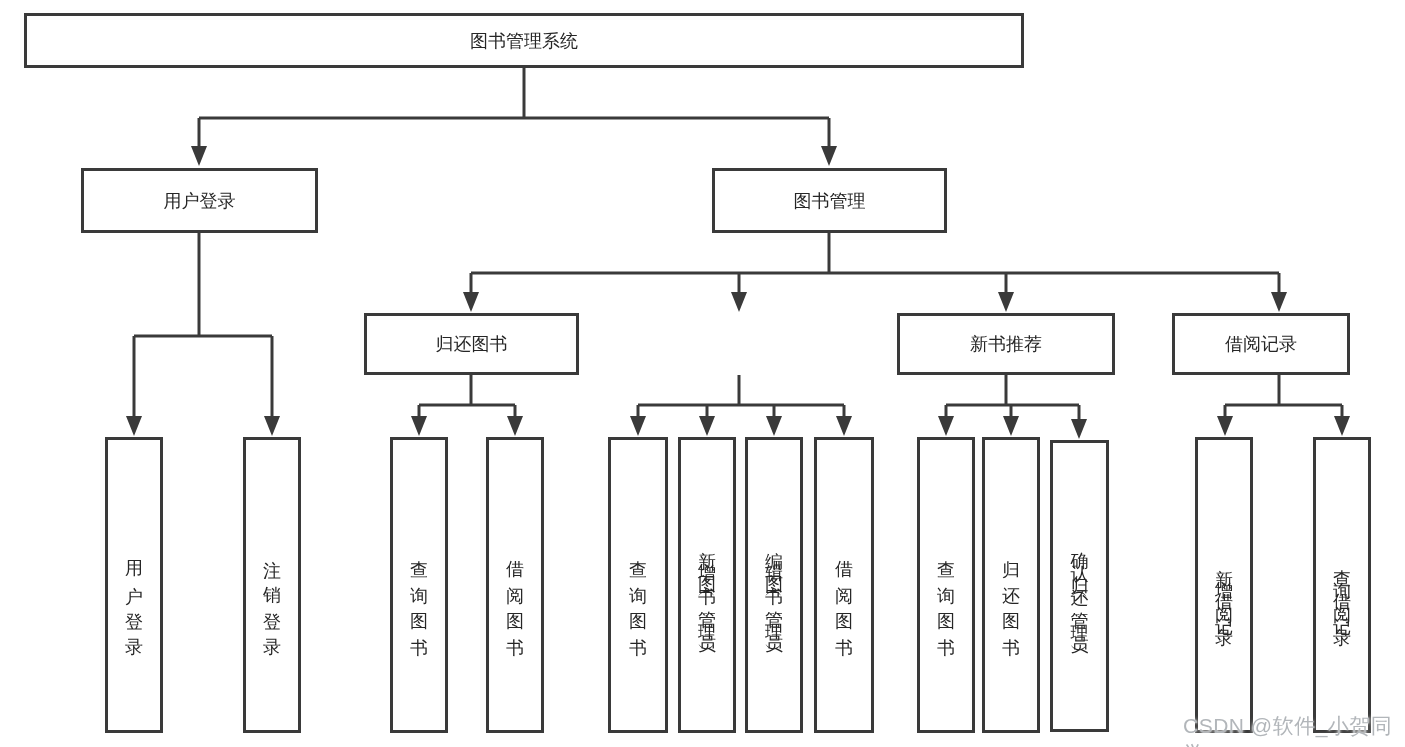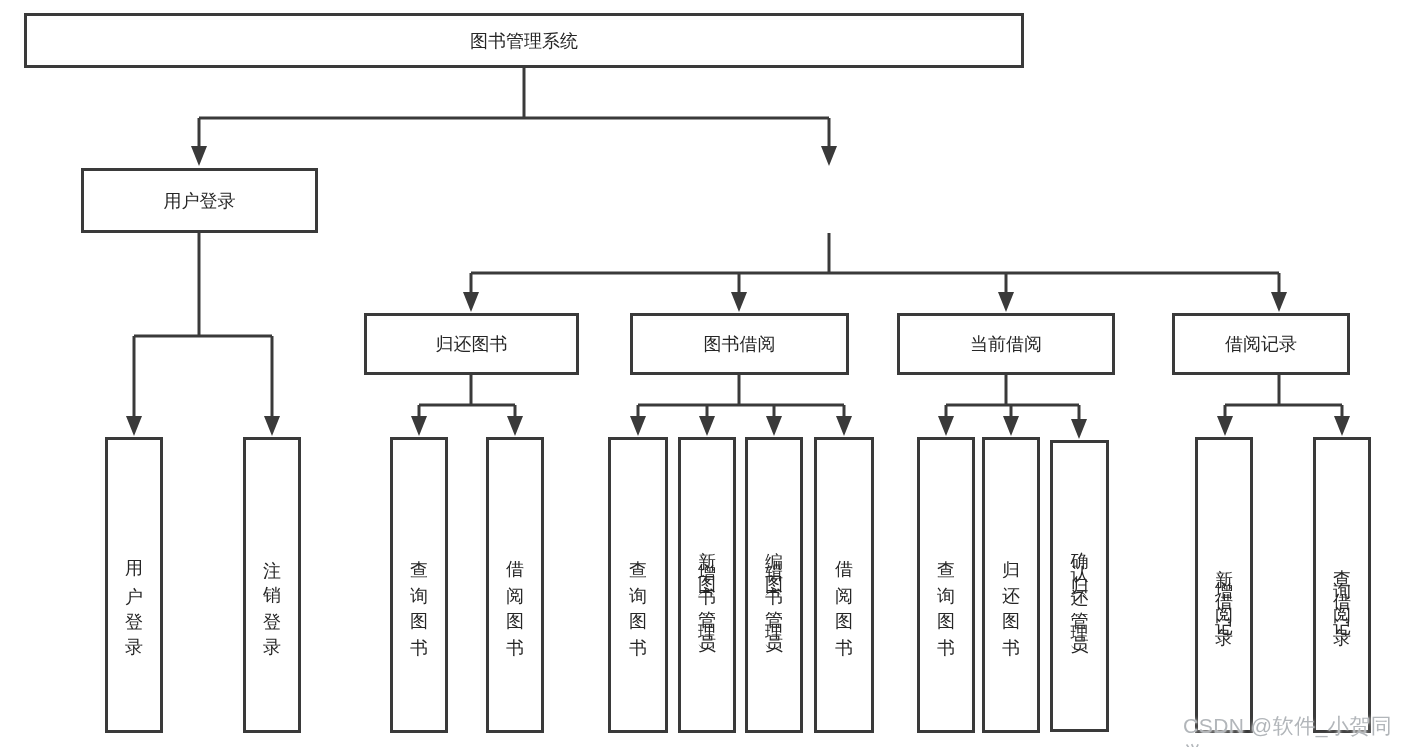--- a/index.html
+++ b/index.html
@@ -106,29 +106,29 @@
     </g>
   </svg>
 
   <div class="node" style="left:24px;top:13px;width:1000px;height:55px">
     <span>图书管理系统</span>
   </div>
 
   <div class="node" style="left:81px;top:168px;width:237px;height:65px">
     <span>用户登录</span>
   </div>
+  <div class="node" style="left:712px;top:168px;width:235px;height:65px">
+    <span>图书管理</span>
+  </div>
 
   <div class="node" style="left:364px;top:313px;width:215px;height:62px">
     <span>归还图书</span>
   </div>
-  <div class="node" style="left:630px;top:313px;width:219px;height:62px">
-    <span>图书借阅</span>
-  </div>
   <div class="node" style="left:897px;top:313px;width:218px;height:62px">
-    <span>当前借阅</span>
+    <span>新书推荐</span>
   </div>
   <div class="node" style="left:1172px;top:313px;width:178px;height:62px">
     <span>借阅记录</span>
   </div>
 
   <div class="node v ls26" style="left:105px;top:437px;width:58px;height:296px">
     <span>用户登录</span>
   </div>
   <div class="node v ls26" style="left:243px;top:437px;width:58px;height:296px">
     <span>注销登录</span>

